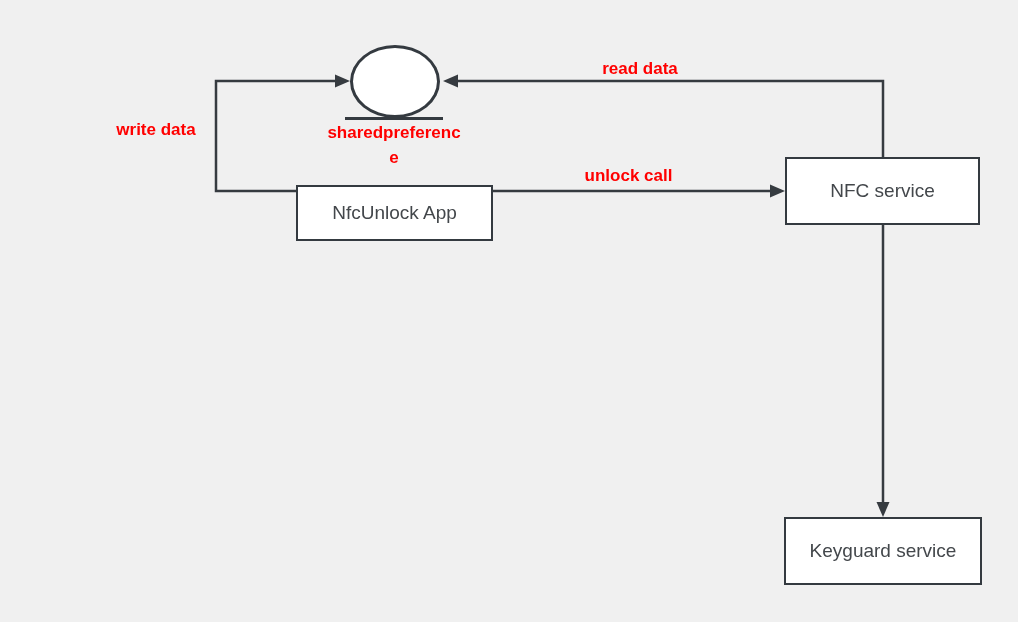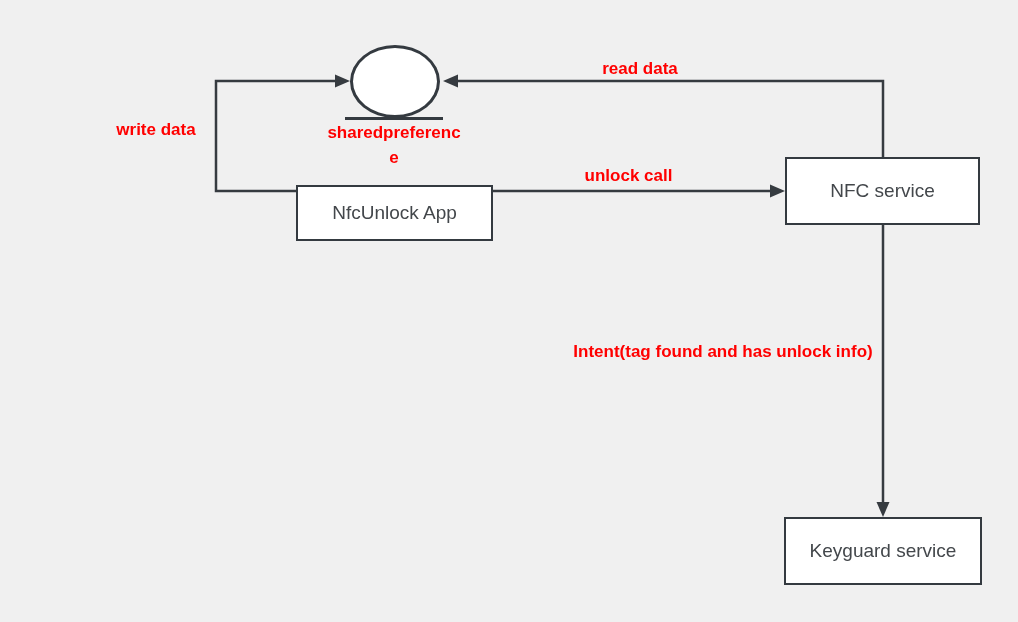--- a/index.html
+++ b/index.html
@@ -114,15 +114,14 @@
   <div class="node-rect box-keyguard">
     <span>Keyguard service</span>
   </div>
 
   <div class="edge-label label-write">write data</div>
 
   <div class="edge-label label-read">read data</div>
 
   <div class="edge-label label-binder">unlock call</div>
 
-  <div class="edge-label label-intent">Intent(tag found and has unlock info)</div>
 
 </div>
 
 </body></html>

